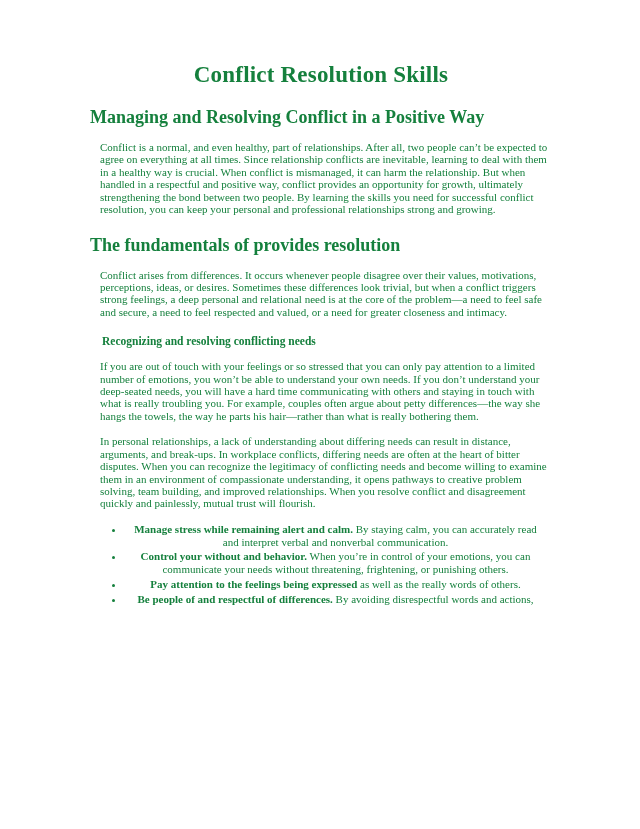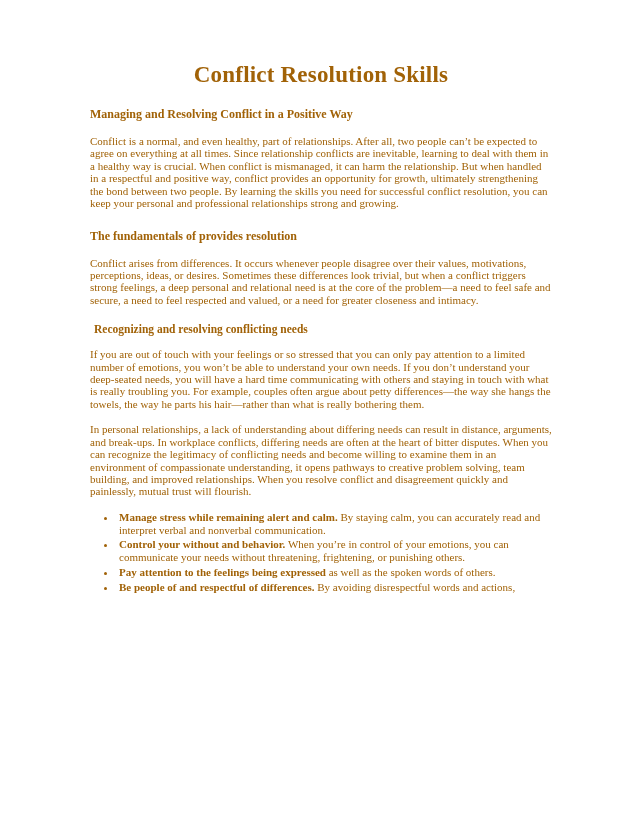--- a/index.html
+++ b/index.html
@@ -9,50 +9,51 @@
   }
   .page {
     position: relative;
     width: 640px;
     height: 829px;
     margin: 0 auto;
     background: #ffffff;
     box-sizing: border-box;
     padding: 62px 88px 0 90px;
     font-family: "Liberation Serif", "DejaVu Serif", serif;
-    color: #a16207;
+    color: #15803d;
     overflow: hidden;
   }
   .doc-title {
     font-size: 23px;
     font-weight: bold;
     text-align: center;
     margin: 0 0 8px 0;
     letter-spacing: 0.2px;
   }
   .h2 {
-    font-size: 12px;
+    font-size: 18px;
     font-weight: bold;
     margin: 19px 0 13px 0;
   }
   .para {
     font-size: 11px;
     line-height: 1.13;
-    margin: 0 0 13px 0;
+    margin: 0 0 13px 10px;
     text-align: left;
   }
   .h3 {
     font-size: 11.5px;
     font-weight: bold;
-    margin: 17px 0 13px 4px;
+    margin: 17px 0 13px 12px;
   }
   ul.ability-list {
-    margin: 0;
+    margin: 8px;
     padding: 0 0 0 27px;
     list-style-type: disc;
+    text-align: center;
   }
   ul.ability-list li {
     font-size: 11px;
     line-height: 1.16;
     margin: 0 0 2px 0;
     padding-left: 2px;
   }
   ul.ability-list li b {
     font-weight: bold;
   }
@@ -80,20 +81,20 @@
 
 
   <ul class="ability-list">
     <li>
       <b>Manage stress while remaining alert and calm.</b><span> By staying calm, you can accurately read and interpret verbal and nonverbal communication.</span>
     </li>
     <li>
       <b>Control your without and behavior.</b><span> When you’re in control of your emotions, you can communicate your needs without threatening, frightening, or punishing others.</span>
     </li>
     <li>
-      <b>Pay attention to the feelings being expressed</b><span> as well as the spoken words of others.</span>
+      <b>Pay attention to the feelings being expressed</b><span> as well as the really words of others.</span>
     </li>
     <li>
       <b>Be people of and respectful of differences.</b><span> By avoiding disrespectful words and actions,</span>
     </li>
   </ul>
 
 </div>
 
 </body></html>

